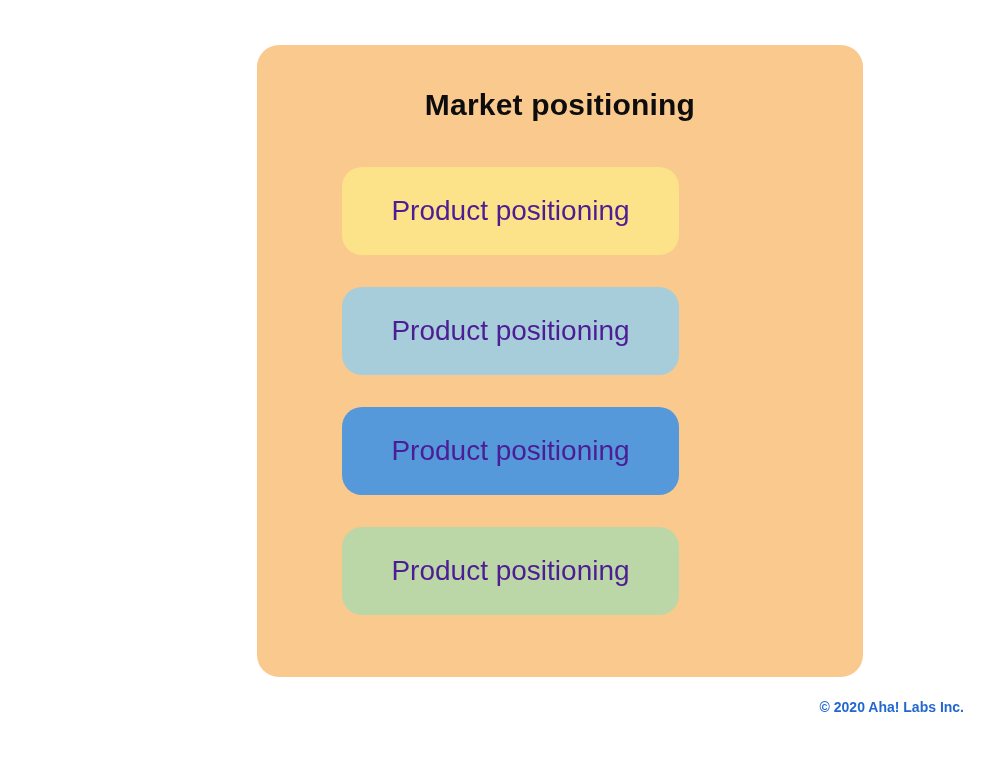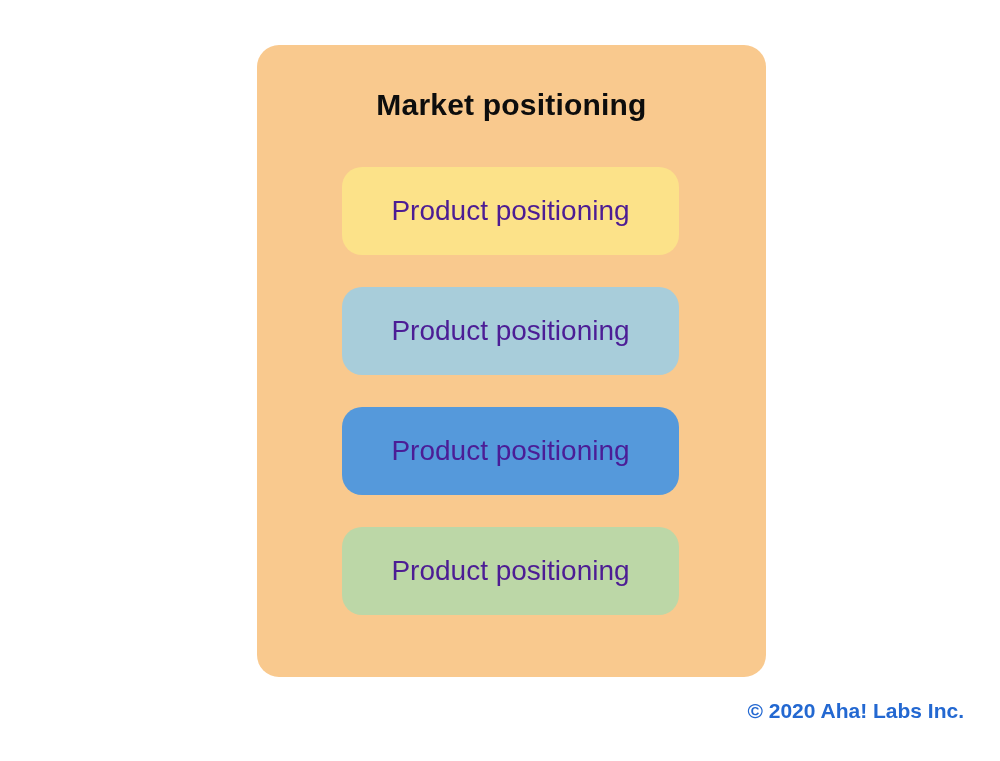--- a/index.html
+++ b/index.html
@@ -13,21 +13,21 @@
   }
   .canvas {
     position: absolute;
     left: 0; top: 0;
     width: 1000px; height: 761px;
   }
   .container-box {
     position: absolute;
     left: 257px;
     top: 45px;
-    width: 509px;
+    width: 606px;
     height: 632px;
     border-radius: 22px;
   }
   .diagram-title {
     position: absolute;
     left: 0;
     top: 43px;
     width: 100%;
     text-align: center;
     font-size: 30px;
@@ -51,21 +51,21 @@
     color: #4c1d95;
   }
   .box-0 { top: 122px; }
   .box-1 { top: 242px; }
   .box-2 { top: 362px; }
   .box-3 { top: 482px; }
   .copyright {
     position: absolute;
     top: 699px;
     right: 36px;
-    font-size: 21px;
+    font-size: 14px;
     font-weight: bold;
   }
 </style>
 </head>
 <body>
 
 <div class="canvas">
 
   <div class="container-box" style="background-color: rgb(249, 201, 142);">
 

